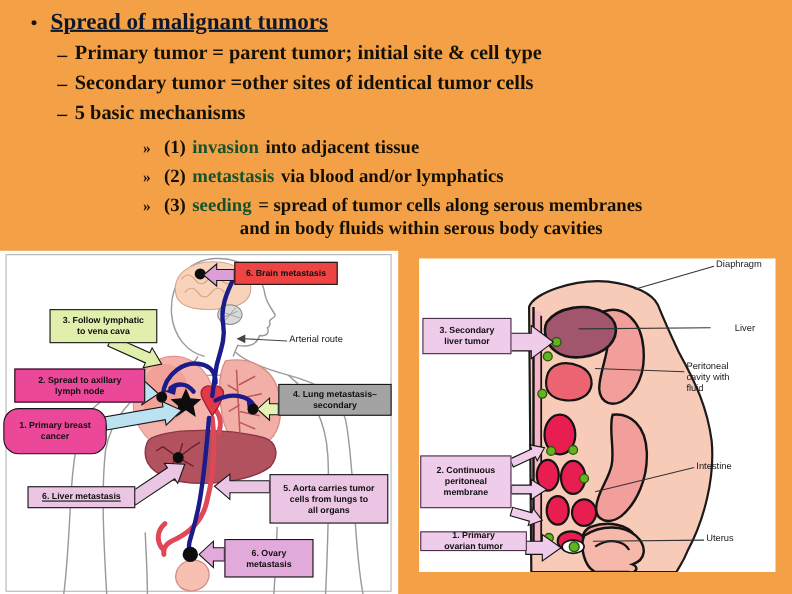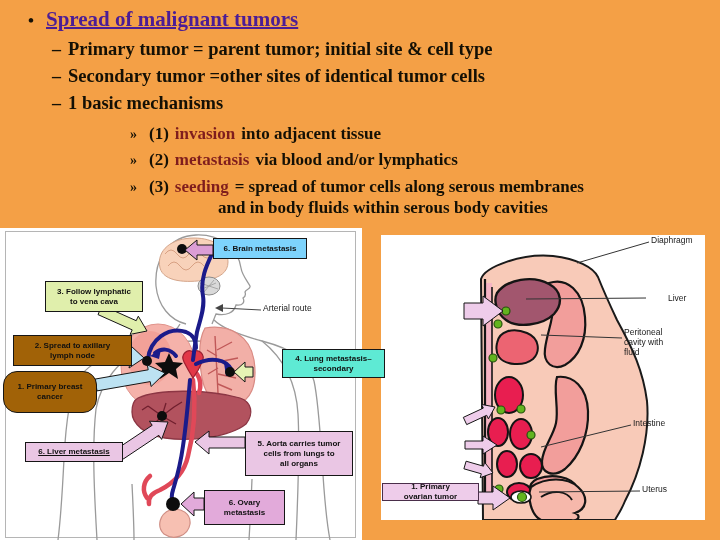--- a/index.html
+++ b/index.html
@@ -1,59 +1,59 @@
 <!DOCTYPE html>
 <html><head>
 <meta charset="utf-8">
 <style>
   html,body{margin:0;padding:0;}
   body{width:720px;height:540px;overflow:hidden;background:#F4A046;position:relative;
        font-family:"Liberation Serif", serif;}
   .abs{position:absolute;}
   
   .hd-bullet{font:700 17px "Liberation Serif",serif;color:#141005;}
-  .hd-title{font:700 21px "Liberation Serif",serif;color:#4c1d95;
+  .hd-title{font:700 21px "Liberation Serif",serif;color:#0f172a;
             text-decoration:underline;text-decoration-thickness:2px;}
   .hd-marker{font:700 18px "Liberation Serif",serif;color:#141005;}
   .hd-item{font:700 18.5px "Liberation Serif",serif;color:#141005;white-space:nowrap;}
   .mech-marker{font:700 14px "Liberation Serif",serif;color:#141005;}
   .mech-line{font:700 17px "Liberation Serif",serif;color:#141005;white-space:nowrap;}
   .mech-prefix{margin-right:6px;}
-  .kw{color:#7f1d1d;margin-right:6px;}
+  .kw{color:#14532d;margin-right:6px;}
   
   .figure{background:#fff;position:absolute;}
   .figure svg{position:absolute;left:0;top:0;}
   .lbl{position:absolute;box-sizing:border-box;border:1.4px solid #161616;
        font:700 8px/1.25 "Liberation Sans",sans-serif;color:#101010;
        text-align:center;white-space:pre-line;display:flex;align-items:center;
        justify-content:center;padding:1px 2px;z-index:3;}
   .lbl-plain{position:absolute;font:400 8.5px/1.2 "Liberation Sans",sans-serif;
        color:#1a1a1a;white-space:pre-line;text-align:left;z-index:3;}
-  .bg-plum{background:#7dd3fc;}
+  .bg-plum{background:#ef4444;}
   .bg-green{background:#e0efac;}
-  .bg-green2{background:#5eead4;margin-left:29px;}
-  .bg-blue{background:#a16207;}
+  .bg-green2{background:#a3a3a3;}
+  .bg-blue{background:#ec4899;}
   .bg-pink{background:#eac6e4;}
   .bg-pink2{background:#e2aada;}
   .bg-lav{background:#eeccea;border-color:#4a2e4a;}
 </style>
 </head>
 <body>
 
 <span class="abs hd-bullet" style="left:28px;top:11px;">•</span>
 <span class="abs hd-title" style="left:46px;top:7px;">Spread of malignant tumors</span>
 
 <span class="abs hd-marker" style="left:52px;top:39px;">–</span>
 <span class="abs hd-item" style="left:68px;top:39px;">Primary tumor = parent tumor; initial site &amp; cell type</span>
 
 <span class="abs hd-marker" style="left:52px;top:66px;">–</span>
 <span class="abs hd-item" style="left:68px;top:66px;">Secondary tumor =other sites of identical tumor cells</span>
 
 <span class="abs hd-marker" style="left:52px;top:93px;">–</span>
-<span class="abs hd-item" style="left:68px;top:93px;">1 basic mechanisms</span>
+<span class="abs hd-item" style="left:68px;top:93px;">5 basic mechanisms</span>
 
 <div class="abs" style="left:130px;top:124px;">
   <span class="mech-marker">»</span>
   <span class="mech-line" style="margin-left:8px;"><span class="mech-prefix">(1)</span><span class="kw">invasion</span><span>into adjacent tissue</span></span>
 </div>
 
 <div class="abs" style="left:130px;top:150px;">
   <span class="mech-marker">»</span>
   <span class="mech-line" style="margin-left:8px;"><span class="mech-prefix">(2)</span><span class="kw">metastasis</span><span>via blood and/or lymphatics</span></span>
 </div>
@@ -212,20 +212,25 @@
       <line x1="250" y1="190" x2="160" y2="212"></line>
       <line x1="259" y1="256" x2="158" y2="257"></line>
     </g>
 
     <polygon points="83,68 102,68 102,61 122,76 102,91 102,84 83,84" fill="#eeccea" stroke="#141414"></polygon>
     <polygon points="85.7,189.6 105.7,180.3 107.4,183.9 114,172 100.6,169.4 102.3,173.1 82.3,182.4" fill="#eeccea" stroke="#141414"></polygon>
     <polygon points="84,206 102,206 102,201 116,210 102,219 102,214 84,214" fill="#eeccea" stroke="#141414"></polygon>
     <polygon points="82.9,233.8 100.3,238.8 99.2,242.7 112,238 103.6,227.3 102.5,231.2 85.1,226.2" fill="#eeccea" stroke="#141414"></polygon>
     <polygon points="97,257 112,257 112,251 129,263 112,275 112,269 97,269" fill="#eeccea" stroke="#141414"></polygon>
   </svg>
+  <div class="lbl bg-lav" style="left:3px;top:54px;width:81px;height:33px;">3. Secondary
+liver tumor</div>
+  <div class="lbl bg-lav" style="left:1px;top:179px;width:83px;height:48px;">2. Continuous
+peritoneal
+membrane</div>
   <div class="lbl bg-lav" style="left:1px;top:248px;width:97px;height:18px;">1. Primary
 ovarian tumor</div>
   <div class="lbl-plain" style="left:270px;top:0px;">Diaphragm</div>
   <div class="lbl-plain" style="left:267px;top:58px;padding-left:20px;">Liver</div>
   <div class="lbl-plain" style="left:243px;top:92px;">Peritoneal
 cavity with
 fluid</div>
   <div class="lbl-plain" style="left:252px;top:183px;">Intestine</div>
   <div class="lbl-plain" style="left:261px;top:249px;">Uterus</div>
 </div>

